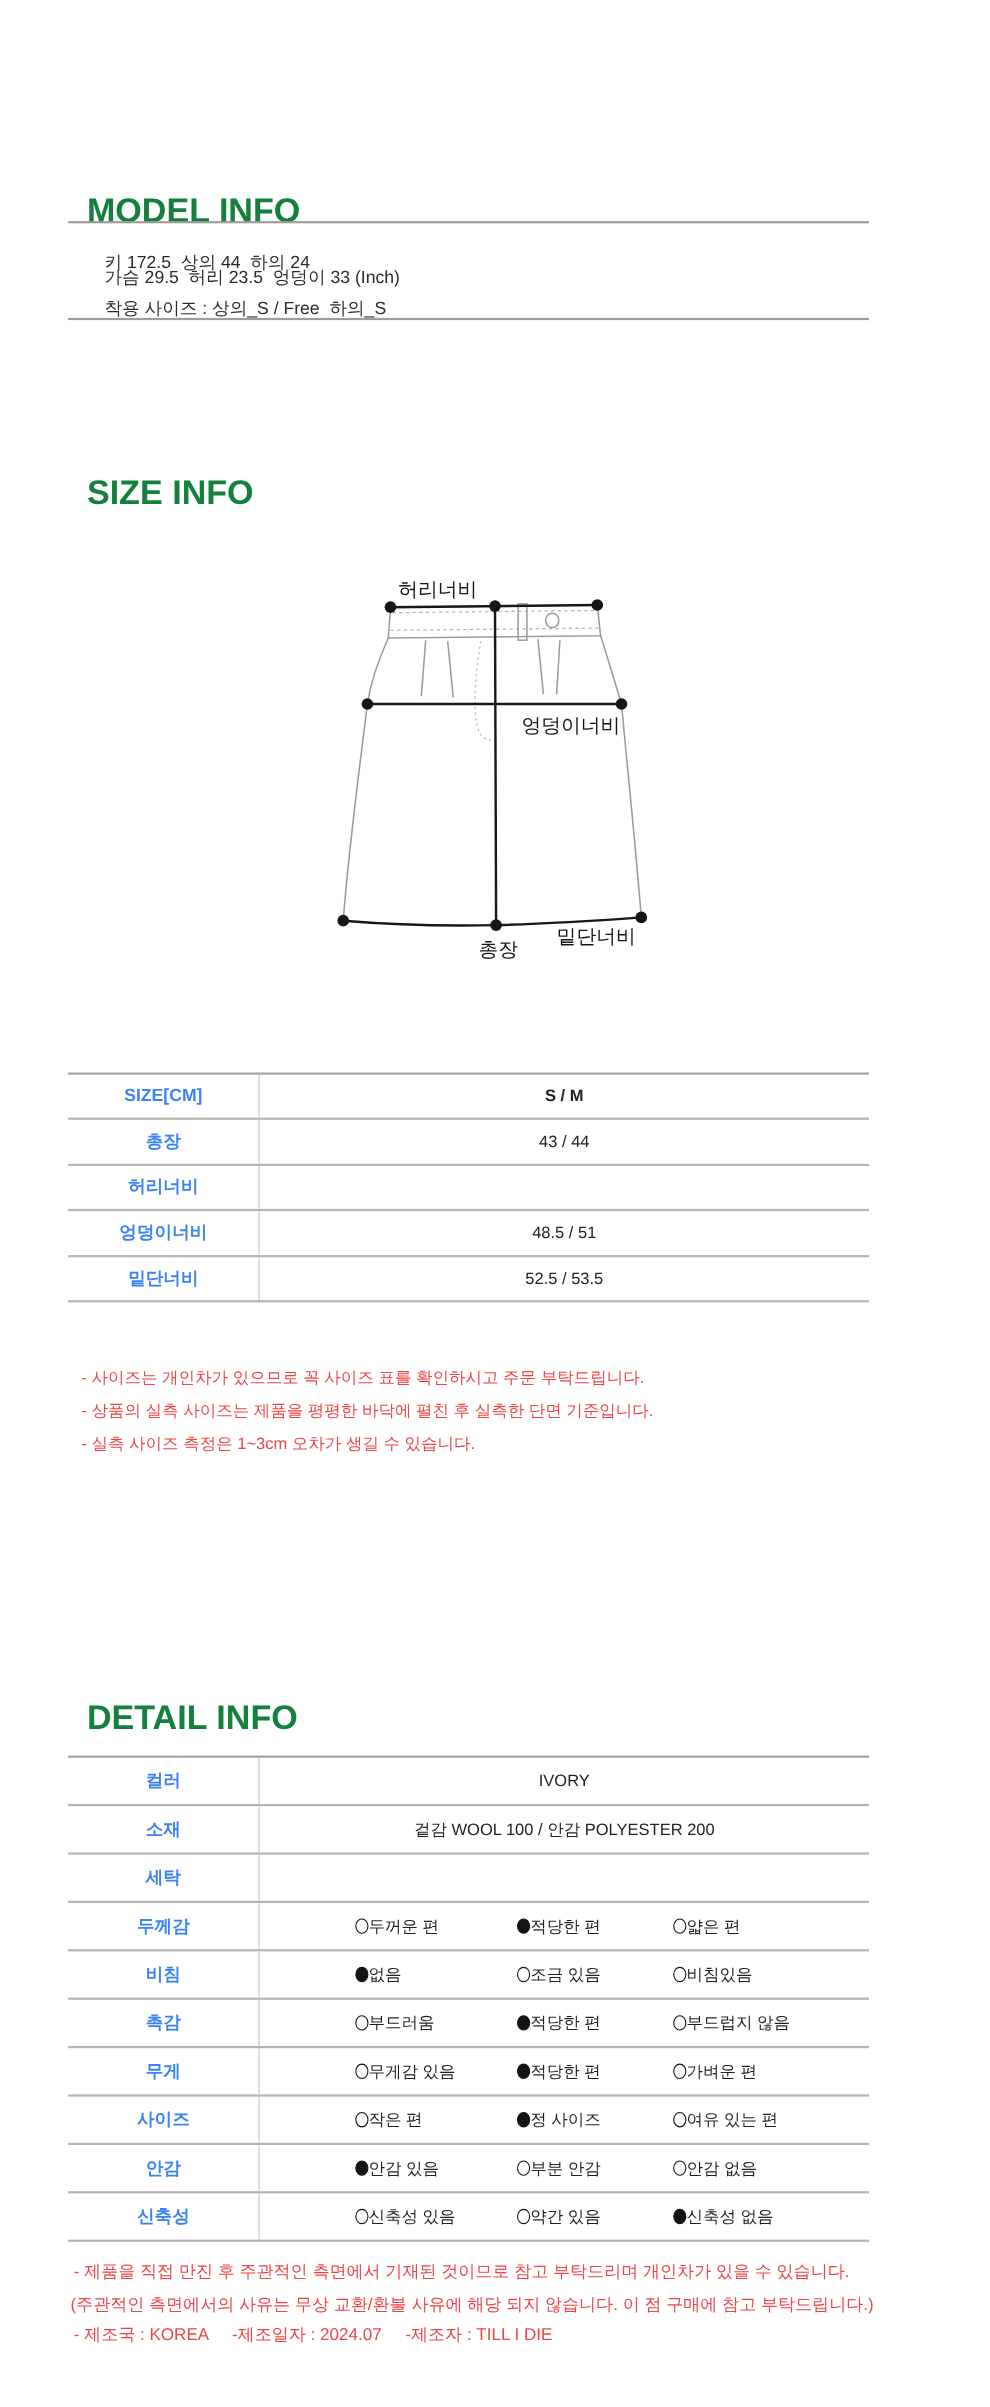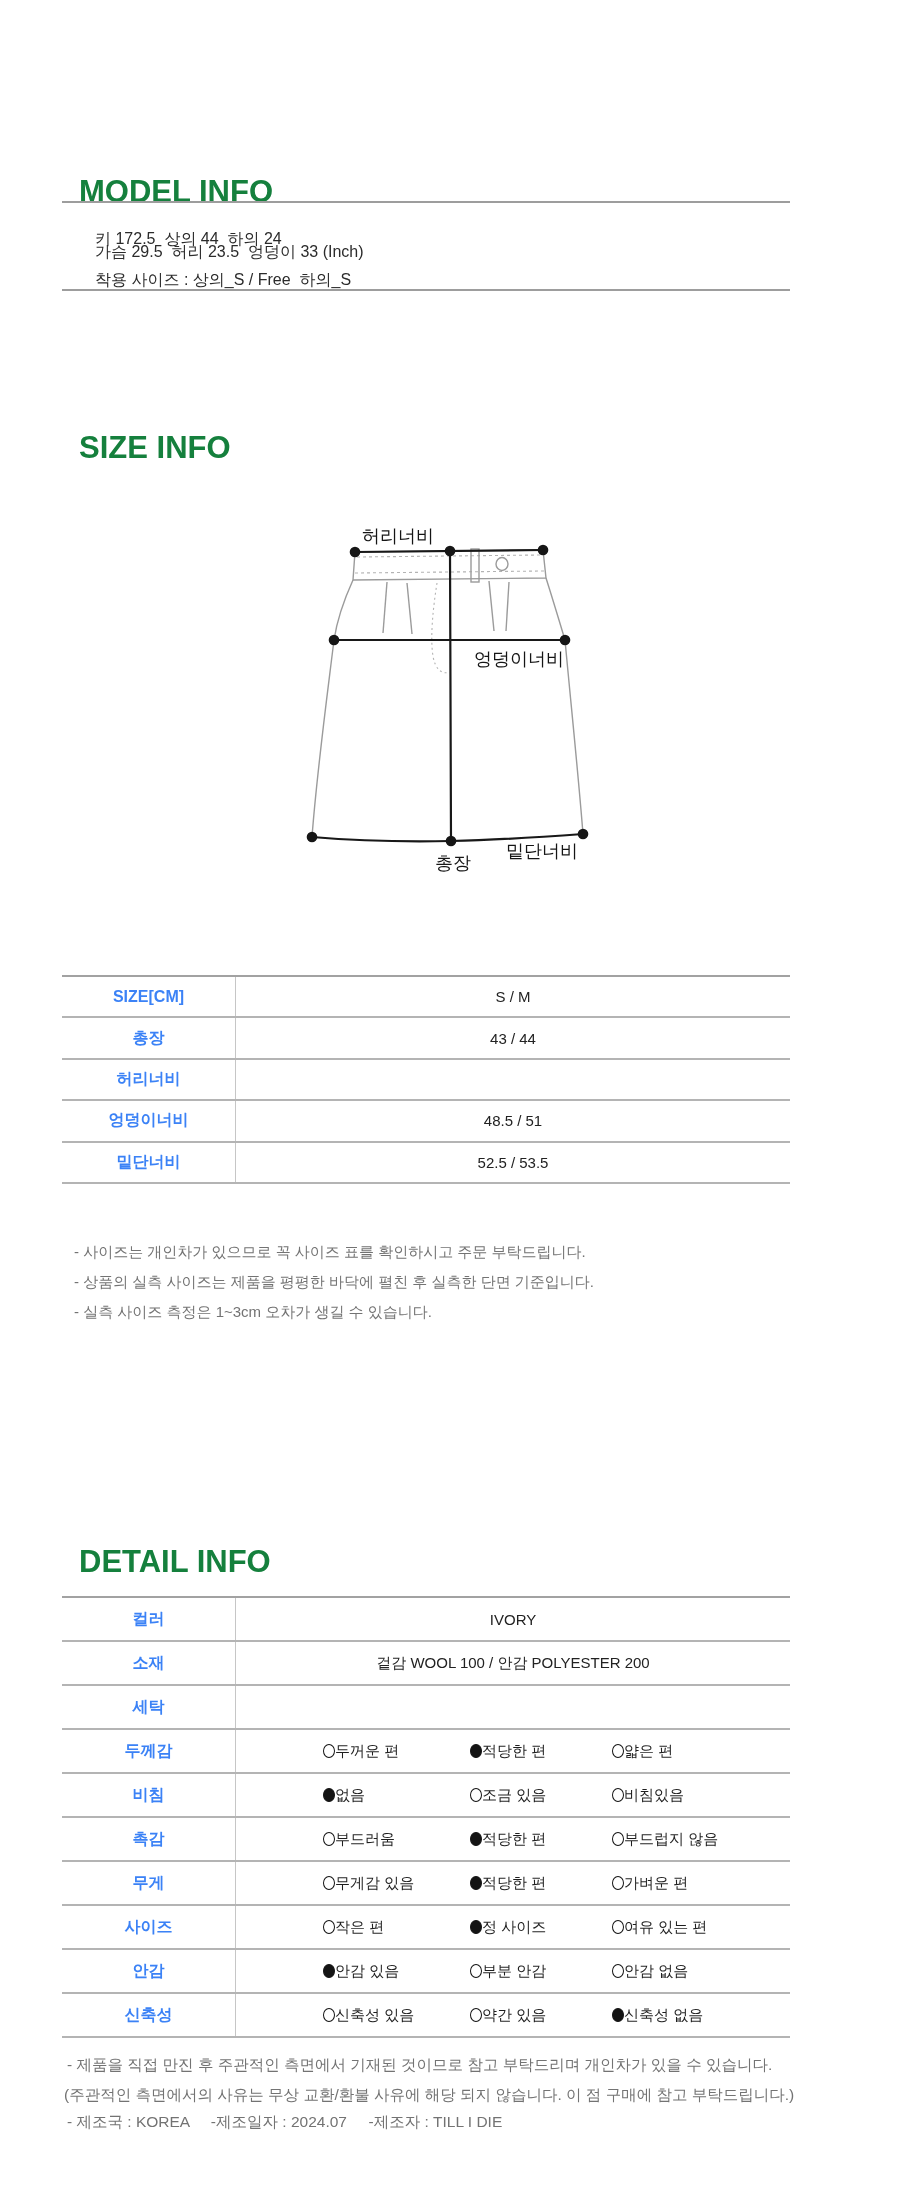--- a/index.html
+++ b/index.html
@@ -6,36 +6,36 @@
   #page{
     position:relative;width:900px;height:2188px;background:#ffffff;
     font-family:"Liberation Sans","DejaVu Sans",sans-serif;color:#1c1c1c;overflow:hidden;
   }
   .sec-title{
     position:absolute;left:79px;font-size:31px;font-weight:bold;color:#15803d;
     letter-spacing:0px;white-space:pre;
   }
   .rule{position:absolute;left:62px;width:728px;height:2px;background:#9d9d9d;}
   .spec-line{position:absolute;left:95px;font-size:16px;color:#2b2b2b;white-space:pre;}
-  .note-line{position:absolute;font-size:15px;color:#737373;white-space:pre;}
+  .note-line{position:absolute;font-size:15px;color:#ef4444;white-space:pre;}
   
   .info-table{
     position:absolute;left:62px;width:728px;
     border-top:2px solid #a2a2a2;border-bottom:0;box-sizing:border-box;
   }
   .tr{display:flex;border-bottom:2px solid #b4b4b4;}
   .th{
     width:174px;flex:0 0 174px;border-right:1px solid #c6c6c6;
     display:flex;align-items:center;justify-content:center;
     font-weight:bold;font-size:16px;color:#3b82f6;box-sizing:border-box;
   }
   .td{flex:1;display:flex;align-items:center;justify-content:center;font-size:15px;color:#222;}
   .size-table .tr{height:41.4px;box-sizing:border-box;}
   .detail-table .tr{height:44px;box-sizing:border-box;}
-  .bold{font-weight:normal;}
+  .bold{font-weight:bold;}
   
   .opts{position:relative;justify-content:flex-start;}
   .opt{position:absolute;top:0;bottom:0;display:flex;align-items:center;gap:0;font-size:15px;color:#1f1f1f;white-space:pre;}
   .opt.o1{left:87px;} .opt.o2{left:234px;} .opt.o3{left:376px;}
   .radio{
     width:12px;height:14px;border:1.6px solid #141414;border-radius:50%;
     box-sizing:border-box;flex:0 0 12px;
   }
   .radio.filled{background:#141414;}
   

